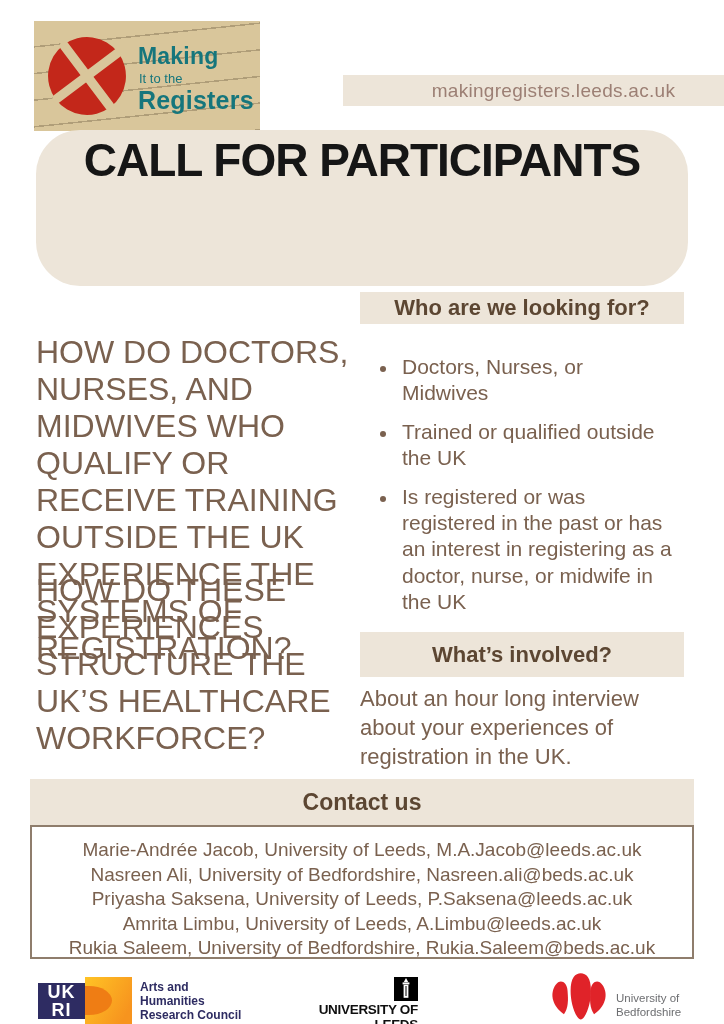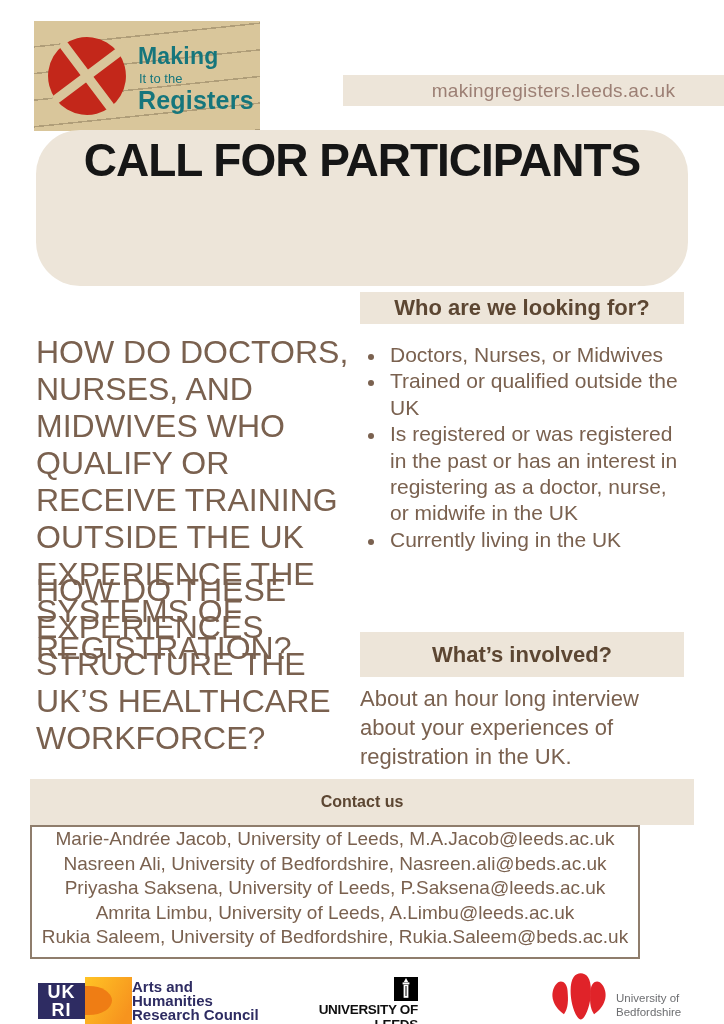--- a/index.html
+++ b/index.html
@@ -40,48 +40,48 @@
   }
   .q1{top:334px;}
   .q2{top:572px;}
   
   .section-bar{
     position:absolute;background:#EDE5D9;color:#5C4632;font-weight:bold;
     display:flex;align-items:center;justify-content:center;
   }
   .bar-looking{left:360px;top:292px;width:324px;height:32px;font-size:22px;}
   .bar-involved{left:360px;top:632px;width:324px;height:45px;font-size:22px;}
-  .contact-bar{left:30px;top:779px;width:664px;height:46px;font-size:16px;}
+  .contact-bar{left:30px;top:779px;width:664px;height:46px;font-size:23px;}
   
   .bullets{
     position:absolute;left:362px;top:342px;width:300px;margin:0;padding:0 0 0 24px;
     color:#7A614F;font-size:21px;line-height:26.4px;
   }
-  .bullets li{margin:0;padding-left:4px;}
+  .bullets li{margin:12px;padding-left:4px;}
   .bullets li::marker{color:#7A614F;font-size:19px;}
   
   .involved-body{
     position:absolute;left:360px;top:684px;width:330px;margin:0;
     color:#7A614F;font-size:22px;line-height:29px;
   }
   
   .contact-box{
-    position:absolute;left:30px;top:825px;width:610px;height:134px;box-sizing:border-box;
+    position:absolute;left:30px;top:825px;width:664px;height:134px;box-sizing:border-box;
     background:#ffffff;border:2px solid #8F7D6C;
-    text-align:center;color:#7A614F;font-size:19px;line-height:24.5px;
+    text-align:center;color:#7A614F;font-size:19px;line-height:24.5px;padding-top:11px;
   }
   
   .ukri{position:absolute;left:38px;top:977px;display:flex;align-items:center;}
   .ukri-navy{
     width:47px;height:36px;background:#2E2C62;color:#ffffff;display:flex;flex-direction:column;
     align-items:center;justify-content:center;font-weight:bold;font-size:18px;line-height:18px;letter-spacing:1px;
   }
   .ukri-orange{position:relative;width:47px;height:47px;background:linear-gradient(120deg,#FFC425 0%,#F7941E 85%);overflow:hidden;}
   .ukri-swoosh{position:absolute;left:0;top:9px;width:27px;height:29px;background:#EF7D14;border-radius:0 85% 85% 0 / 0 50% 50% 0;}
-  .ukri-label{margin-left:0;color:#2E2C62;font-weight:bold;font-size:15px;line-height:14px;}
+  .ukri-label{margin-left:8px;color:#2E2C62;font-weight:bold;font-size:12px;line-height:14px;}
   .leeds-square{position:absolute;left:394px;top:977px;width:24px;height:24px;}
   .leeds-label{
     position:absolute;left:300px;top:1002px;width:118px;text-align:right;
     color:#0f0f0f;font-weight:bold;font-size:13.5px;letter-spacing:-0.3px;
   }
   .beds-petals{position:absolute;left:548px;top:972px;width:62px;height:49px;}
   .beds-label{position:absolute;left:616px;top:992px;color:#6D6E71;font-size:11.5px;line-height:13.5px;}
 </style>
 </head>
 <body>

